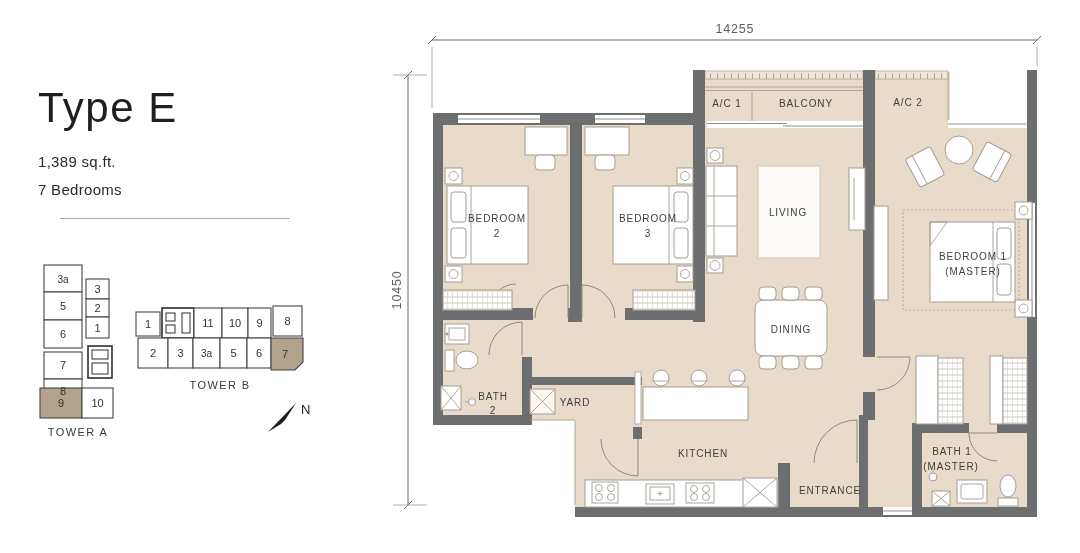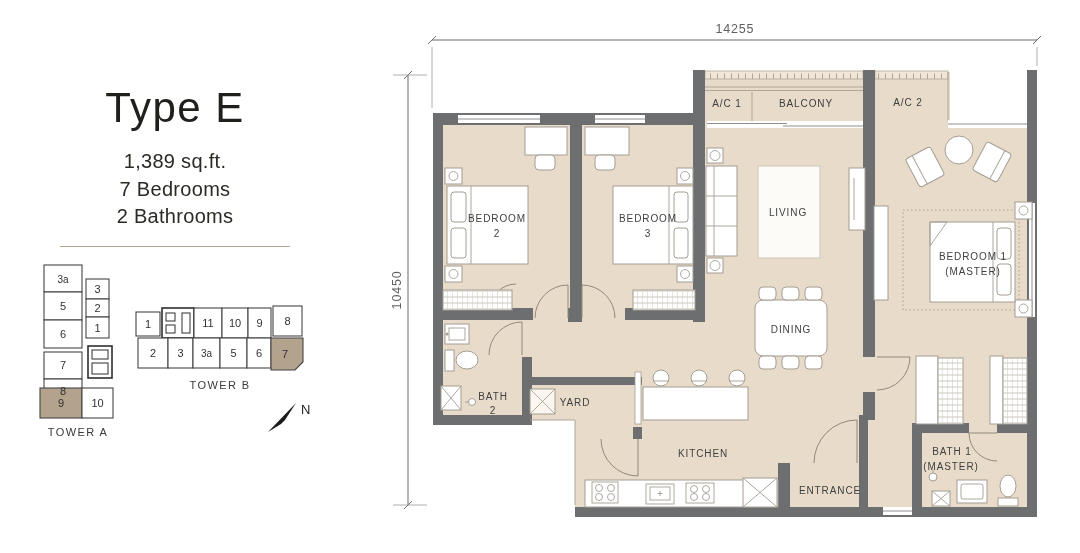--- a/index.html
+++ b/index.html
@@ -1,23 +1,23 @@
 <!DOCTYPE html>
 <html><head>
 <meta charset="utf-8">
 <style>
   html,body{margin:0;padding:0;background:#ffffff;}
   body{width:1080px;height:553px;position:relative;overflow:hidden;
        font-family:"Liberation Sans",sans-serif;}
   .stage{position:absolute;inset:0;background:#ffffff;}
 
   
-  .info-panel{position:absolute;left:38px;top:84px;width:274px;text-align:center;color:#26251f;}
+  .info-panel{position:absolute;left:38px;top:84px;width:274px;color:#26251f;}
   .plan-title{font-size:42px;font-weight:400;letter-spacing:1.5px;margin:0 0 16px 0;color:#201f1b;}
-  .spec-line{font-size:20px;line-height:27.5px;color:#2b2a25;letter-spacing:.3px;}
+  .spec-line{font-size:15px;line-height:27.5px;color:#2b2a25;letter-spacing:.3px;}
   .divider{margin:15px auto 0;width:230px;border-top:1.4px solid #b3a695;height:0;}
 
   svg{position:absolute;overflow:visible;}
   svg text{font-family:"Liberation Sans",sans-serif;}
   .room-label{font-size:10px;fill:#3f4042;letter-spacing:.9px;}
   .dim-label{font-size:12.5px;fill:#5d5e60;letter-spacing:.8px;}
   .unit-num{font-size:11px;fill:#313131;}
   .unit-num-sm{font-size:10px;fill:#313131;}
   .tower-label{font-size:11px;fill:#3a3a3a;letter-spacing:1.4px;}
   .north-label{font-size:13px;fill:#1d1d1d;}
@@ -34,21 +34,20 @@
 </style>
 </head>
 <body>
 
 <div class="stage">
 
   <section class="info-panel">
     <h1 class="plan-title">Type E</h1>
     <div class="spec-line">1,389 sq.ft.</div>
     <div class="spec-line">7 Bedrooms</div>
-    <div class="spec-line">2 Bathrooms</div>
     <div class="divider"></div>
   </section>
 
   <svg style="left:36px;top:262px" width="90" height="182" viewBox="0 0 90 182">
     <g>
       <rect class="cell" x="8" y="3" width="38" height="27"></rect>
       <rect class="cell" x="8" y="30" width="38" height="28"></rect>
       <rect class="cell" x="8" y="58" width="38" height="28"></rect>
       <rect class="cell" x="8" y="90" width="38" height="27"></rect>
       <rect class="cell" x="8" y="117" width="38" height="25"></rect>

